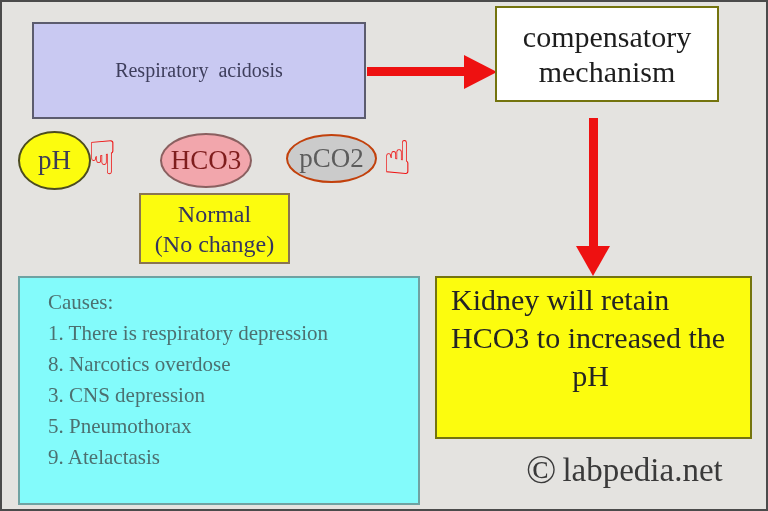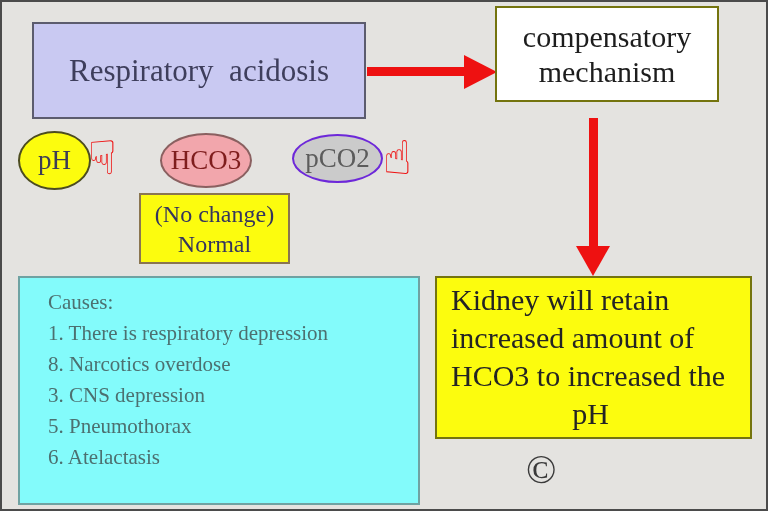--- a/index.html
+++ b/index.html
@@ -21,21 +21,21 @@
     flex-direction: column;
     align-items: center;
     justify-content: center;
     text-align: center;
   }
   .resp-box {
     left: 30px; top: 20px; width: 334px; height: 97px;
     background: #c9c9f2;
     border: 2px solid #5c5c6e;
     color: #3e3e5c;
-    font-size: 31px;
+    font-size: 20px;
     white-space: pre;
   }
   .comp-box {
     left: 493px; top: 4px; width: 224px; height: 96px;
     background: #ffffff;
     border: 2px solid #74740e;
     color: #1d1d1d;
     font-size: 30px;
     line-height: 1.18;
     padding: 2px 6px;
@@ -82,22 +82,22 @@
   }
   .ph-ellipse {
     left: 16px; top: 129px; width: 73px; height: 59px;
     background: #fcfc0e; border: 2px solid #4c4c20; color: #3c3c55;
   }
   .hco3-ellipse {
     left: 158px; top: 131px; width: 92px; height: 55px;
     background: #f2a6ac; border: 2px solid #8a6060; color: #7f1d1d;
   }
   .pco2-ellipse {
-    left: 290px; top: 132px; width: 91px; height: 49px;
-    background: #cbcbcb; border: 2px solid #6d28d9; color: #5c5c5c;
+    left: 284px; top: 132px; width: 91px; height: 49px;
+    background: #cbcbcb; border: 2px solid #c2410c; color: #5c5c5c;
   }
   .hand {
     position: absolute;
     color: #ee1111;
     font-family: "DejaVu Sans", sans-serif;
     font-size: 47px;
     line-height: 1;
   }
   .hand-down { left: 86px; top: 132px; }
   .hand-up   { left: 381px; top: 132px; }
@@ -156,40 +156,40 @@
   <div class="ellipse hco3-ellipse">
     <span>HCO3</span>
   </div>
 
   <div class="ellipse pco2-ellipse">
     <span>pCO2</span>
   </div>
   <span class="hand hand-up">☝</span>
 
   <div class="box normal-box">
+    <span>Normal</span>
     <span>(No change)</span>
-    <span>Normal</span>
   </div>
 
   <div class="causes-box abs">
     <div>Causes:</div>
     <div>1. There is respiratory depression</div>
     <div>8. Narcotics overdose</div>
     <div>3. CNS depression</div>
     <div>5. Pneumothorax</div>
-    <div>6. Atelactasis</div>
+    <div>9. Atelactasis</div>
   </div>
 
   <div class="abs arrow-shaft-v"></div>
   <div class="abs arrow-head-down"></div>
 
   <div class="kidney-box abs">
     <div>Kidney will retain</div>
-    <div>increased amount of</div>
     <div>HCO3 to increased the</div>
     <div class="center-line">pH</div>
   </div>
 
   <div class="watermark">
     <span class="copy-symbol">©</span>
+    <span>labpedia.net</span>
   </div>
 
 </div>
 
 </body></html>

